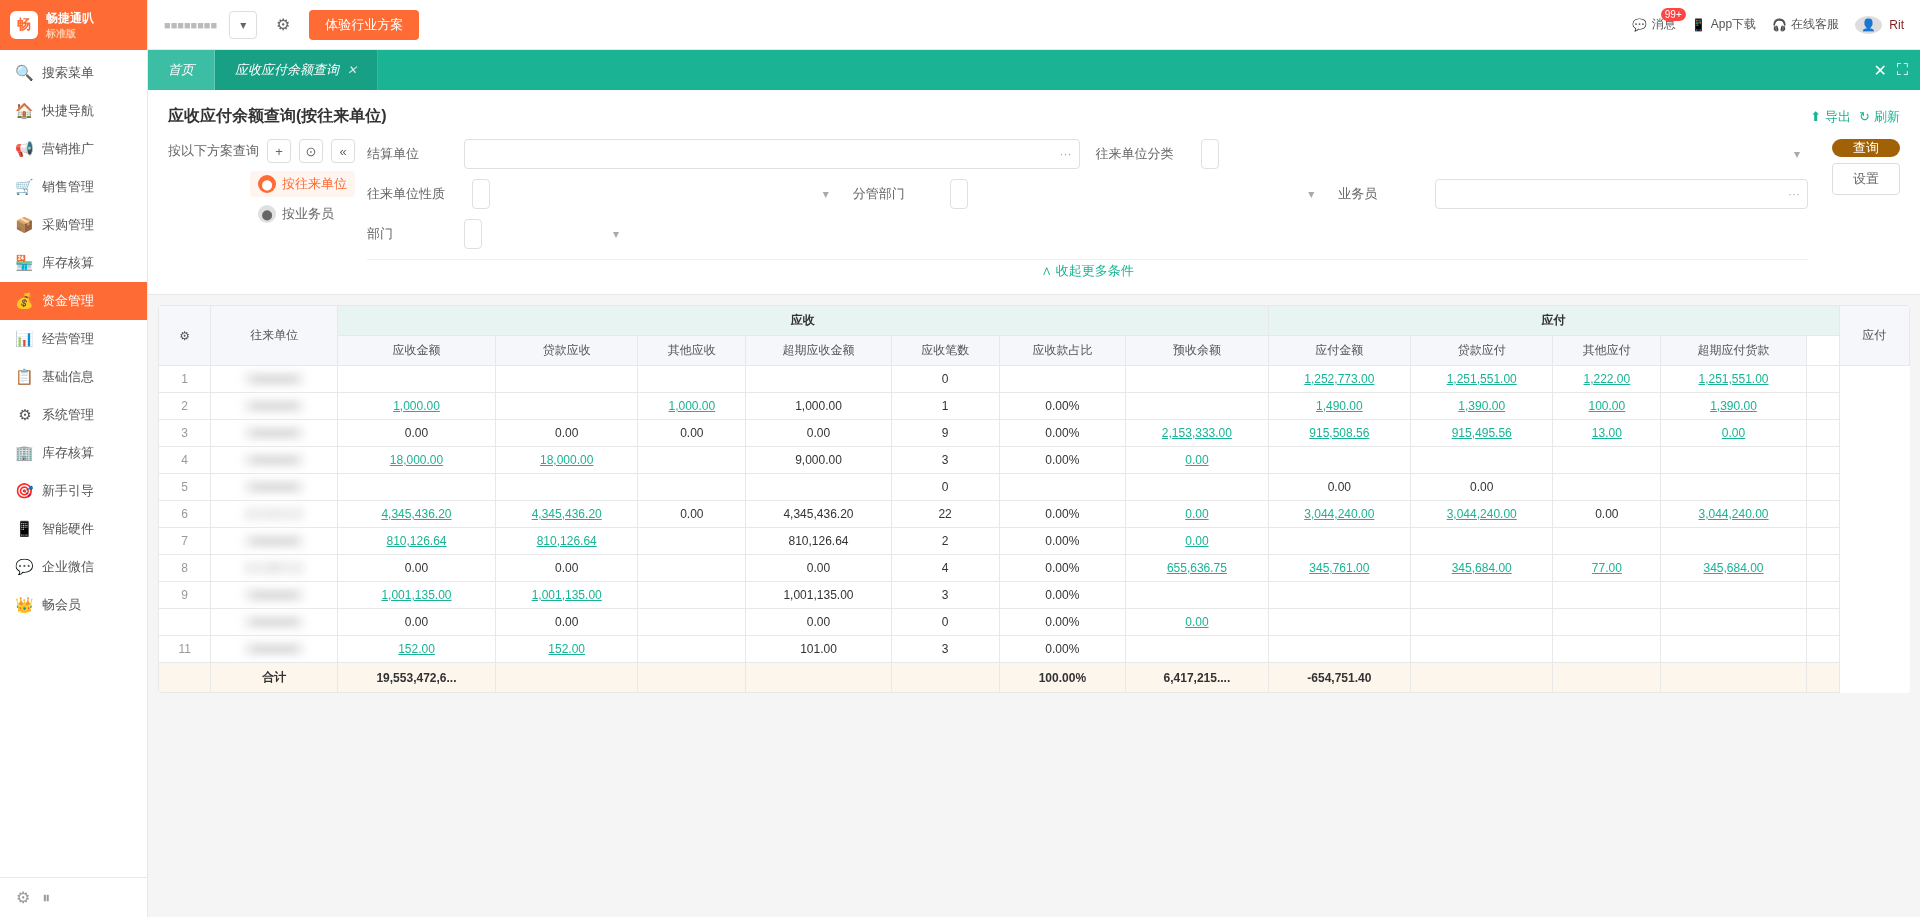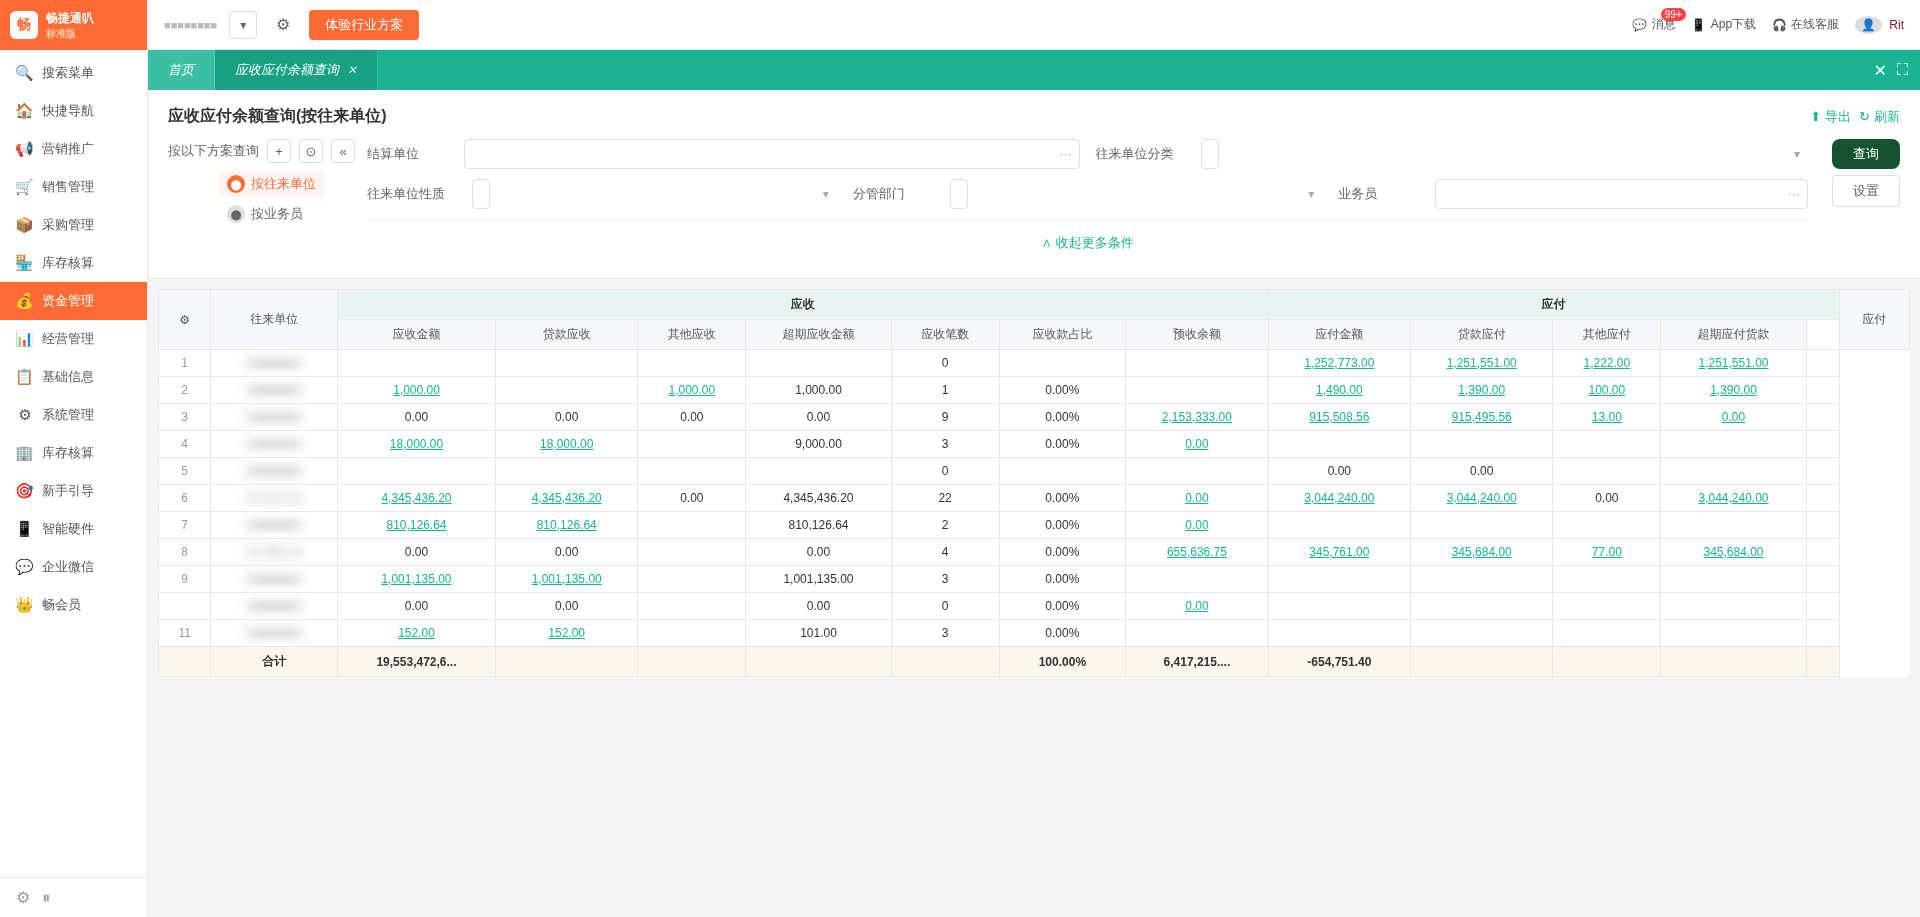--- a/index.html
+++ b/index.html
@@ -137,31 +137,31 @@
       flex: 1; height: 30px; border: 1px solid #e0e0e0; border-radius: 4px;
       padding: 0 8px; font-size: 13px; color: #333; background: #fff;
       appearance: none; cursor: pointer;
     }
     .filter-select-wrap { flex: 1; position: relative; }
     .filter-select-wrap::after {
       content: '▾'; position: absolute; right: 8px; top: 50%; transform: translateY(-50%);
       color: #aaa; pointer-events: none;
     }
     .filter-collapse {
-      text-align: center; padding: 14px 0; color: #1ab394; font-size: 13px;
+      text-align: center; padding: 2px 0; color: #1ab394; font-size: 13px;
       cursor: pointer; border-top: 1px solid #f0f0f0; margin-top: 4px;
     }
 
     
     .query-btn-group {
       display: flex; flex-direction: column; gap: 6px; margin-left: 12px;
     }
     .btn-query {
-      background: #14532d; color: #fff; border: none; border-radius: 8px;
-      padding: 6px 20px; font-size: 13px; cursor: pointer;
+      background: #a16207; color: #fff; border: none; border-radius: 13px;
+      padding: 0 20px; font-size: 13px; cursor: pointer;
     }
     .btn-set {
       background: #fff; color: #666; border: 1px solid #ddd; border-radius: 4px;
       padding: 6px 20px; font-size: 13px; cursor: pointer;
     }
 
     
     .table-container {
       margin: 10px; background: #fff; border-radius: 4px;
       overflow: auto; max-height: calc(100vh - 360px);
@@ -317,21 +317,21 @@
       <button class="page-action-btn">
         <span>↻</span>
         <span>刷新</span>
       </button>
     </div>
   </div>
 
   <div class="filter-area">
     <div style="display:flex; align-items:flex-start; gap:12px;">
 
-      <div style="display:flex; flex-direction:column; align-items:center; min-width:160px;">
+      <div style="display:flex; flex-direction:column; align-items:flex-end; min-width:160px;">
         <div style="display:flex; align-items:center; gap:8px; margin-bottom:8px;">
           <span class="filter-label">按以下方案查询</span>
           <div class="filter-icon-btn">+</div>
           <div class="filter-icon-btn">⊙</div>
           <div class="filter-icon-btn">«</div>
         </div>
         <div class="filter-scheme-options">
           <div class="filter-scheme-item active">
             <div class="scheme-icon">⬤</div>
             <span>按往来单位</span>
@@ -382,20 +382,30 @@
           </div>
           <div class="filter-field">
             <span class="filter-field-label">业务员</span>
             <div style="position:relative;flex:1;display:flex;align-items:center;">
               <input class="filter-input" style="padding-right: 24px;">
               <span class="filter-input-dots">···</span>
             </div>
           </div>
         </div>
 
+        <div class="filter-row">
+          <div class="filter-field" style="max-width:260px;">
+            <span class="filter-field-label">部门</span>
+            <div class="filter-select-wrap">
+              <select class="filter-select">
+                <option></option>
+              </select>
+            </div>
+          </div>
+        </div>
 
         <div class="filter-collapse">
           <span>∧ 收起更多条件</span>
         </div>
       </div>
 
       <div class="query-btn-group">
         <button class="btn-query">查询</button>
         <button class="btn-set">设置</button>
       </div>

